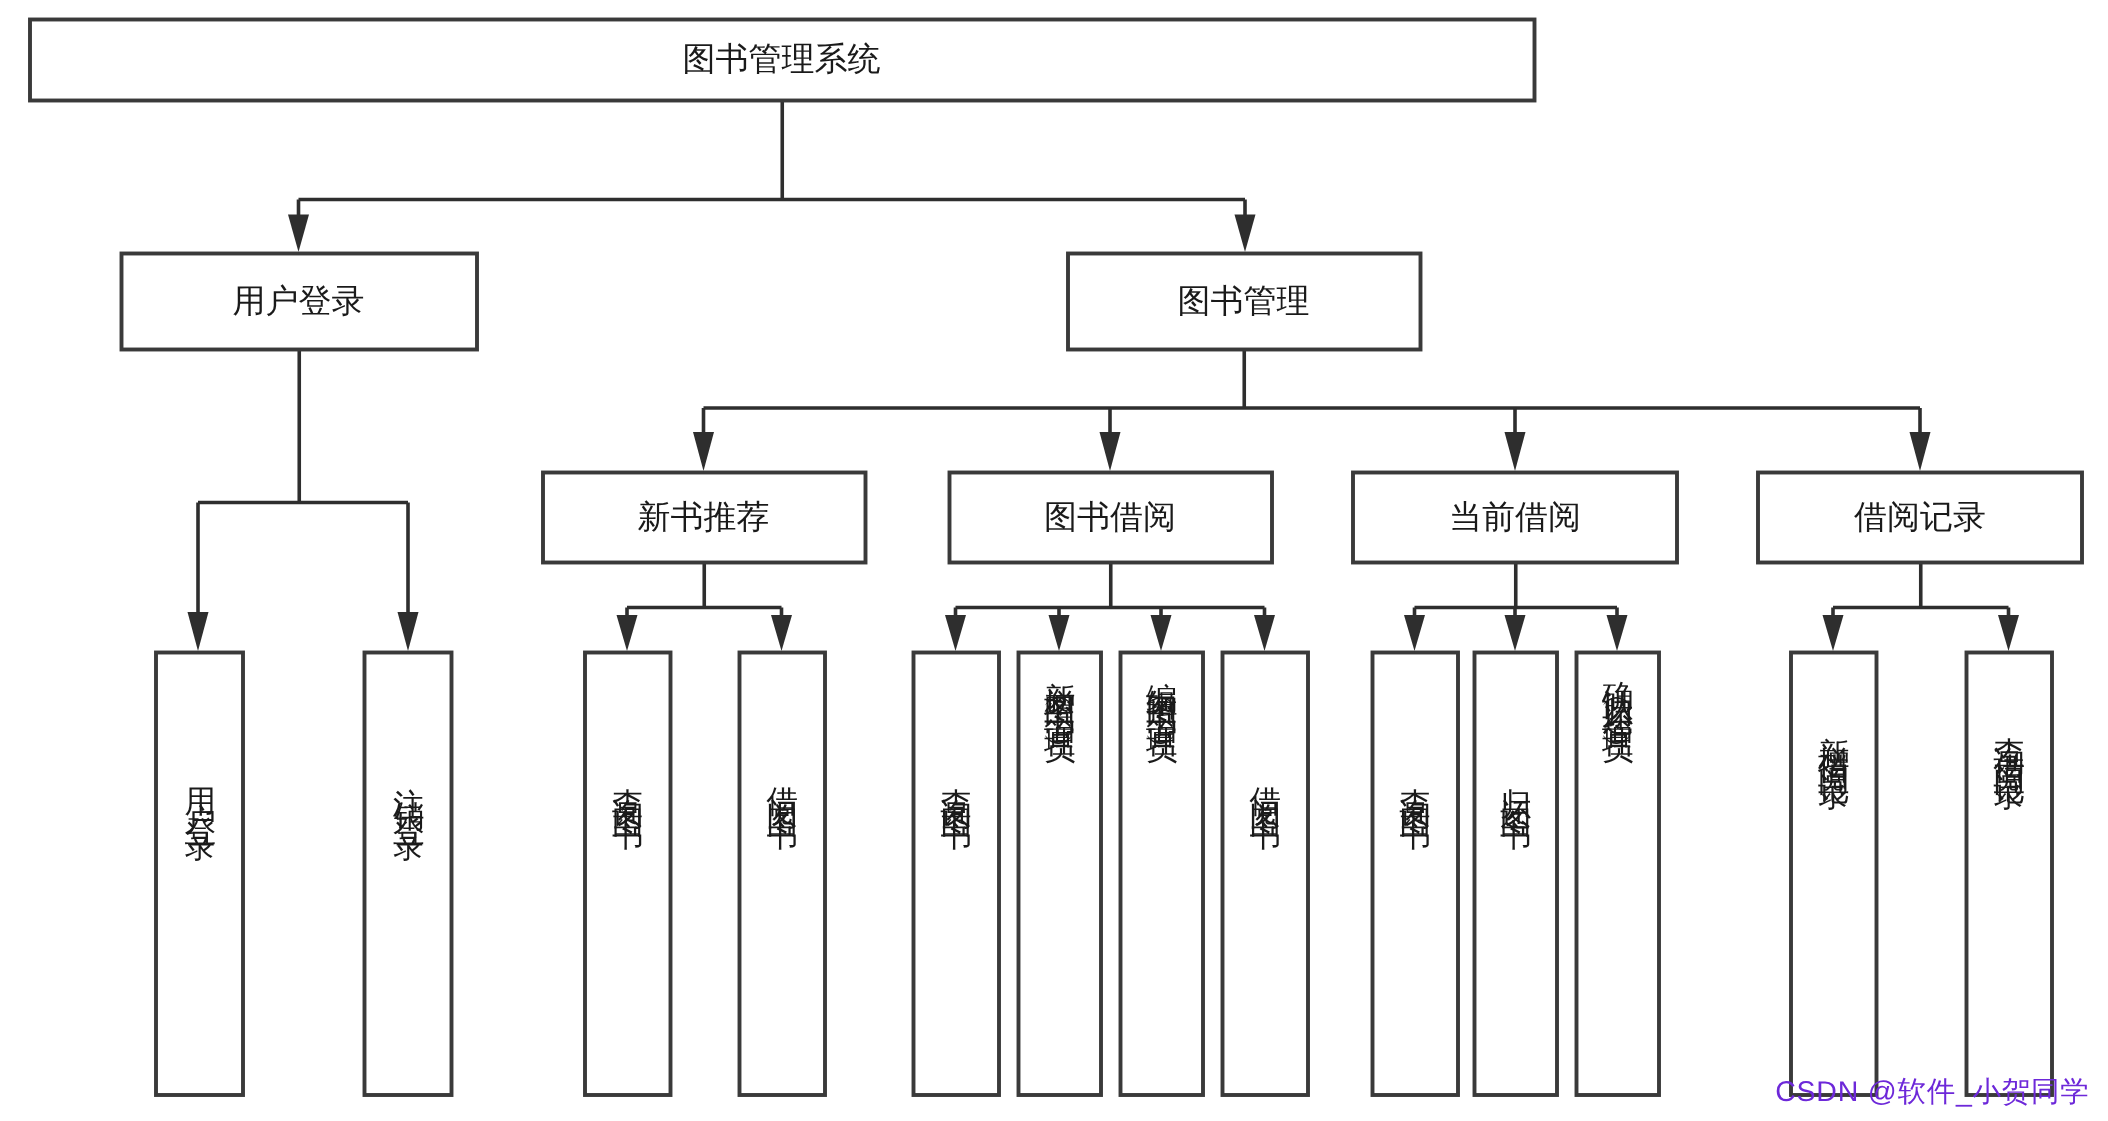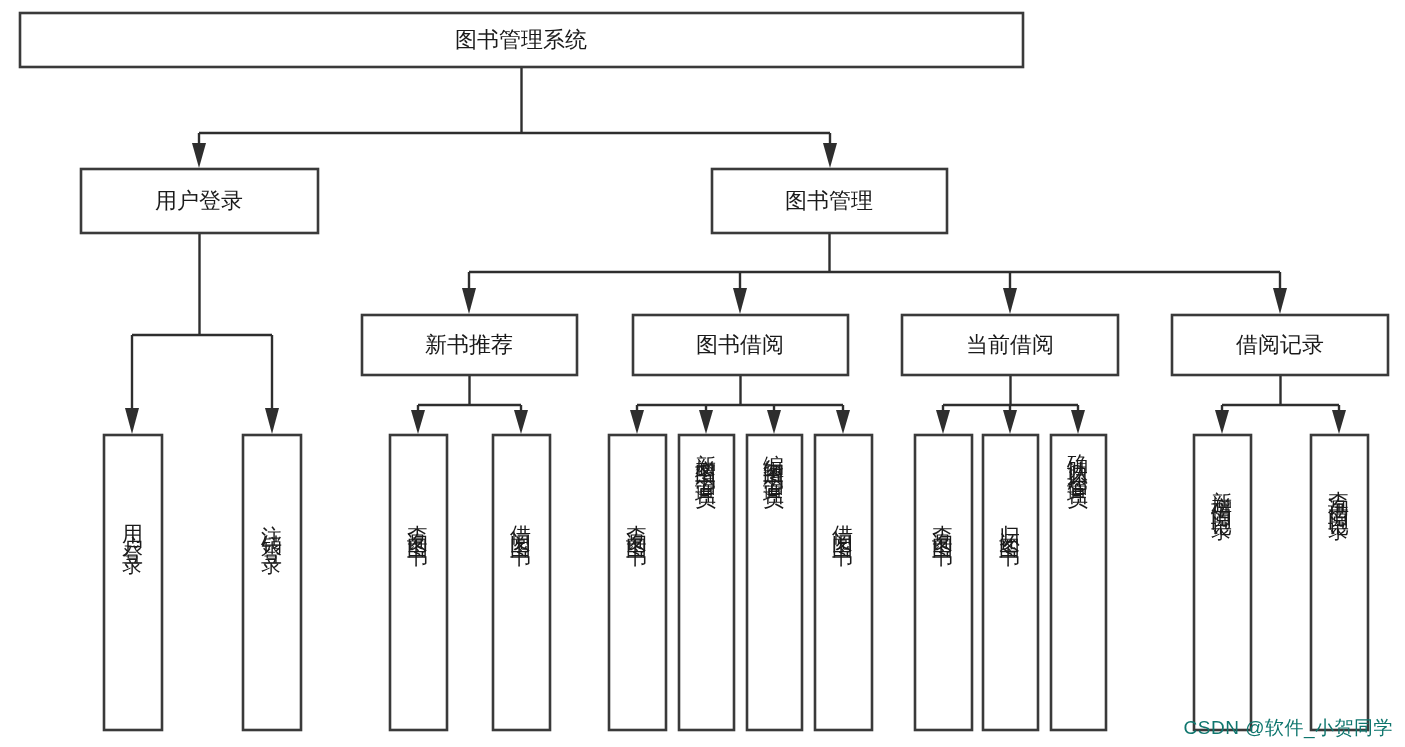--- a/index.html
+++ b/index.html
@@ -54,21 +54,21 @@
   .arrow-head {
     fill: #2e2e2e;
     stroke: none;
   }
   .watermark {
     position: absolute;
     right: 12px;
     bottom: 6px;
     font-family: "Liberation Sans", "DejaVu Sans", sans-serif;
     font-size: 19px;
-    color: #0f766e;
+    color: #6d28d9;
     letter-spacing: 0.5px;
     white-space: nowrap;
     pointer-events: none;
   }
 </style>
 </head>
 <body>
 
 <div id="diagram-root">
 

